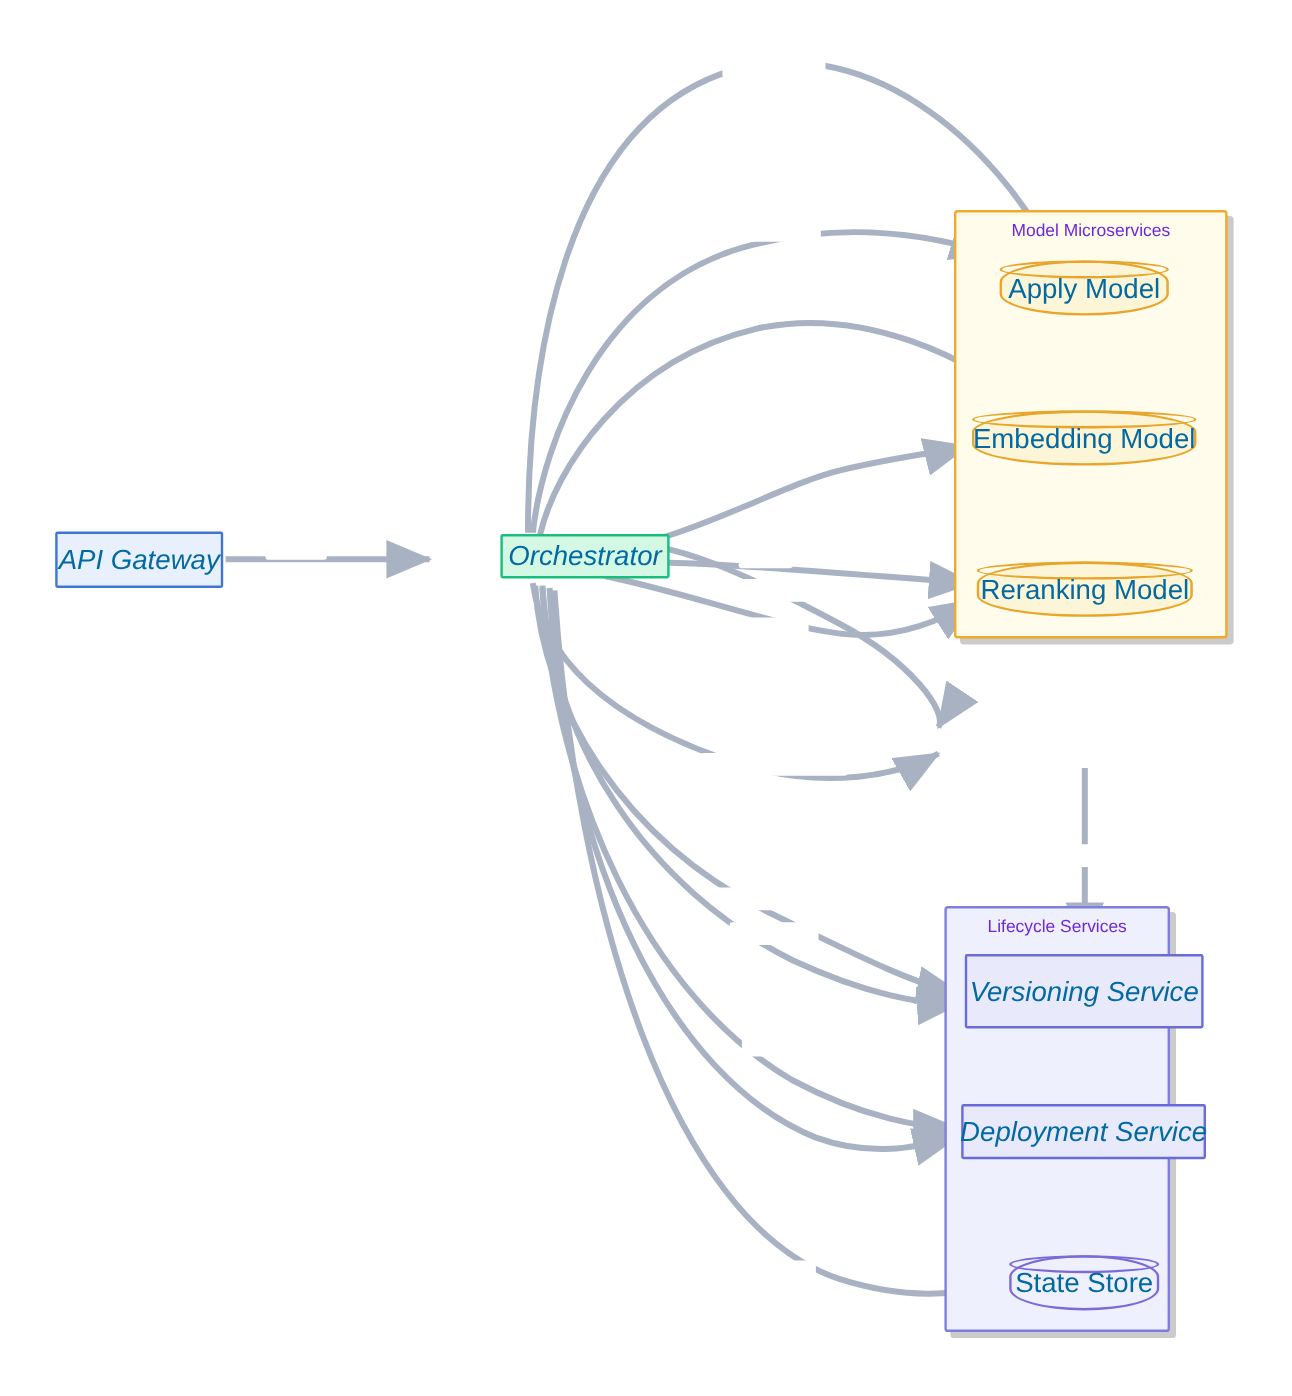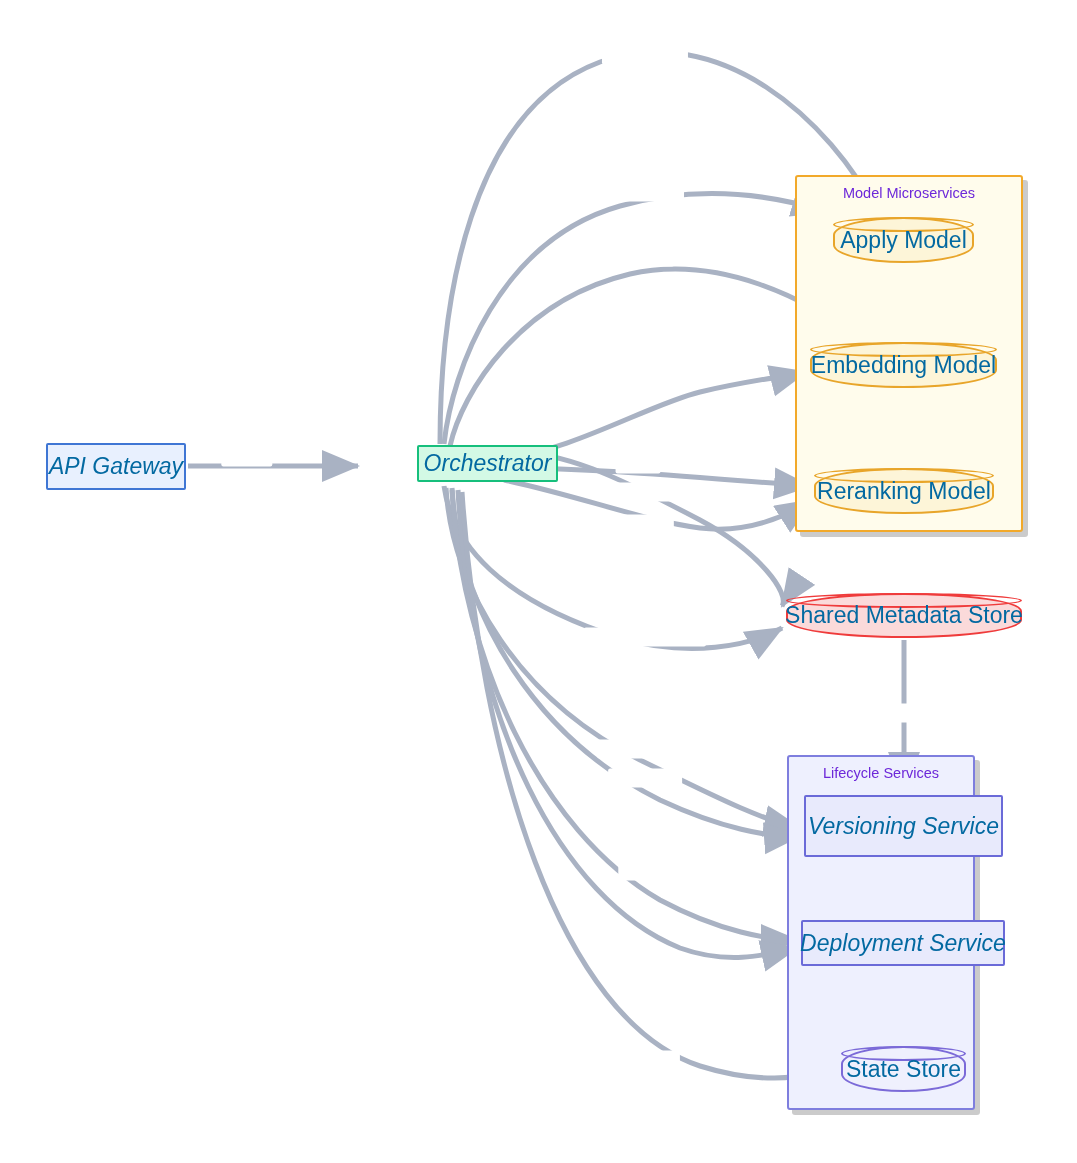--- a/index.html
+++ b/index.html
@@ -214,24 +214,20 @@
   <div class="node cyl" id="node-embedding-model">
     <span class="cap" style="border-color:#e8a52a;"></span>
     <span class="txt">Embedding Model</span>
   </div>
 
   <div class="node cyl" id="node-reranking-model">
     <span class="cap" style="border-color:#e8a52a;"></span>
     <span class="txt">Reranking Model</span>
   </div>
 
-  <div class="node cyl" id="node-shared-metadata-store">
-    <span class="cap" style="border-color:#ef3b3b;"></span>
-    <span class="txt">Shared Metadata Store</span>
-  </div>
 
   <div class="node rect" id="node-versioning-service">
     <span class="txt">Versioning Service</span>
   </div>
 
   <div class="node rect" id="node-deployment-service">
     <span class="txt">Deployment Service</span>
   </div>
 
   <div class="node cyl" id="node-state-store">

